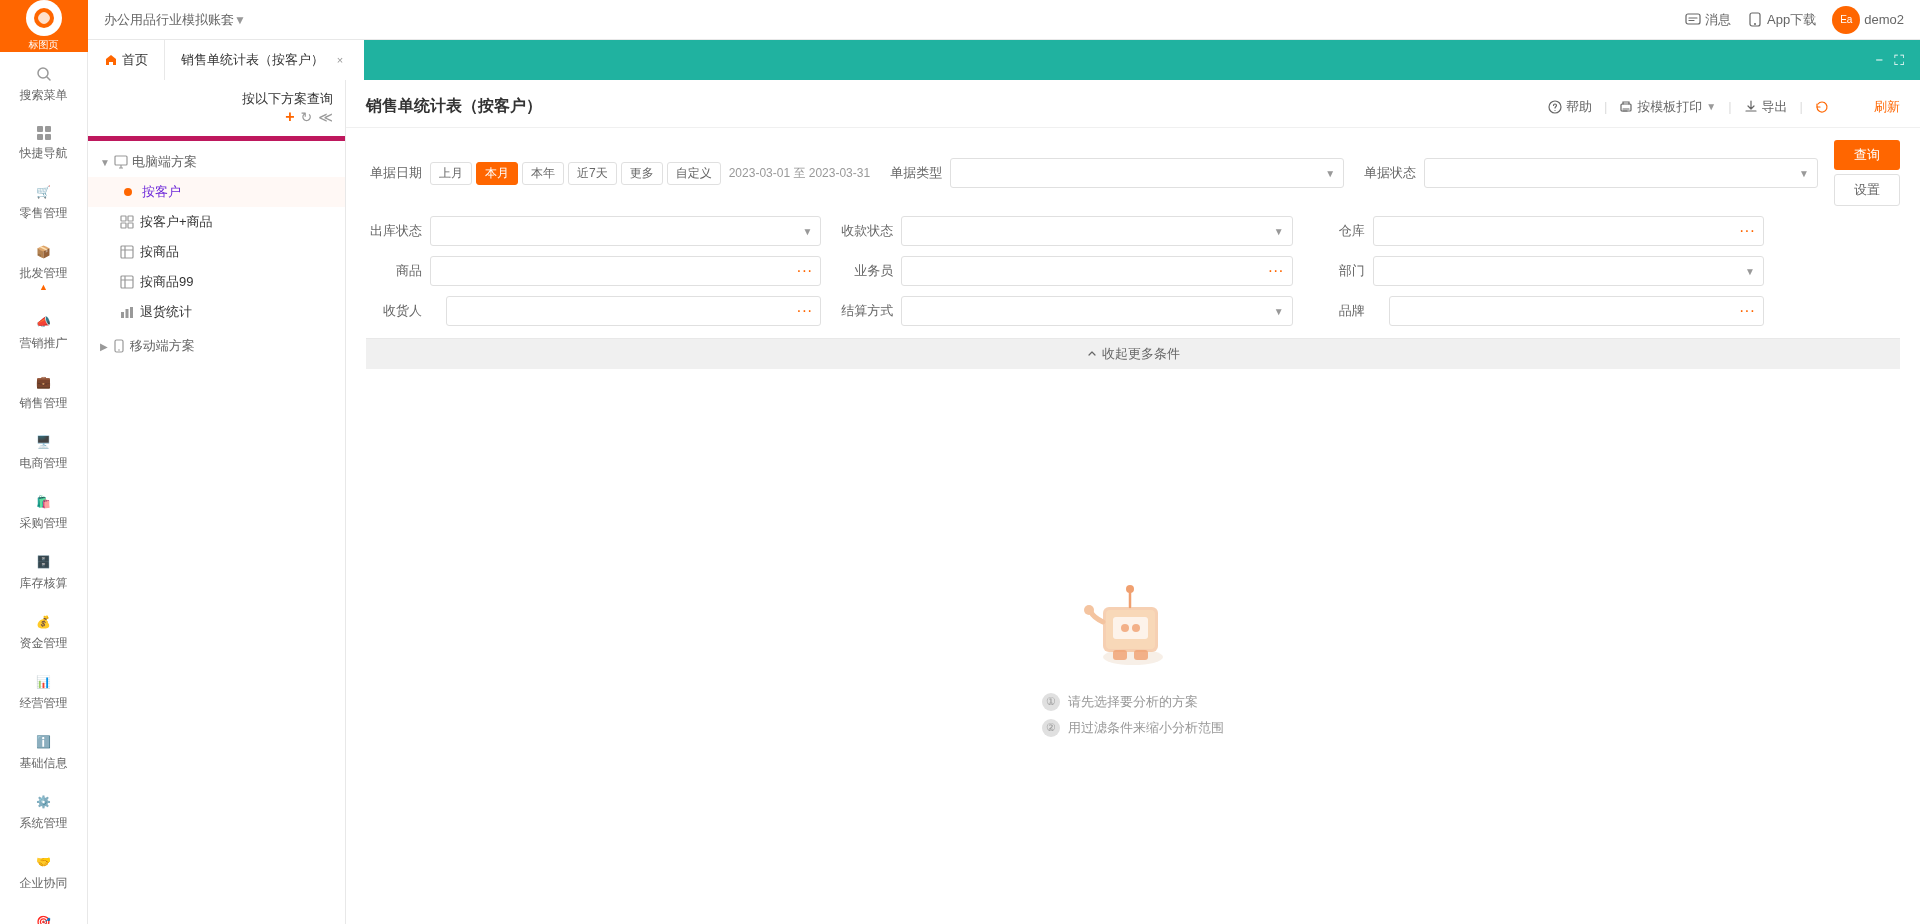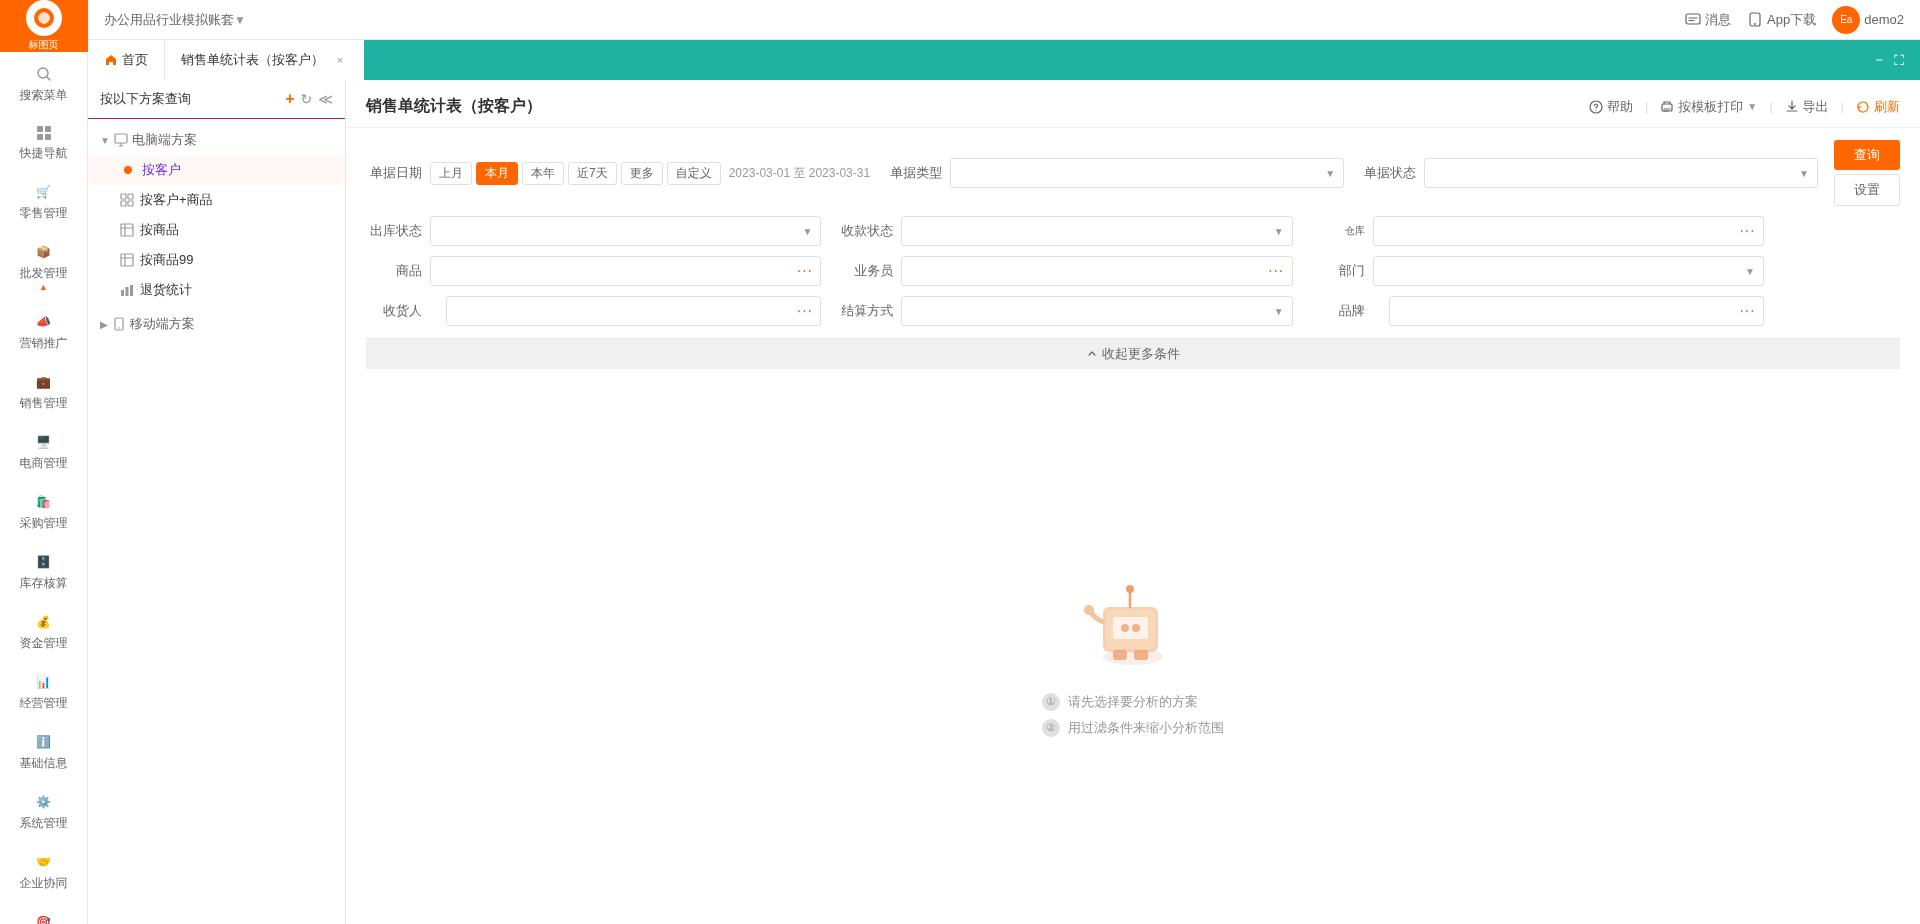--- a/index.html
+++ b/index.html
@@ -33,21 +33,21 @@
     .tab.active { background: #fff; color: #333; }
     .tab-close { margin-left: 8px; width: 16px; height: 16px; border-radius: 50%; display: flex; align-items: center; justify-content: center; font-size: 11px; color: #999; cursor: pointer; }
     .tab-actions { margin-left: auto; display: flex; align-items: center; gap: 8px; padding-right: 16px; }
     .tab-action-btn { color: #fff; cursor: pointer; font-size: 16px; }
 
     
     .content { flex: 1; display: flex; overflow: hidden; }
 
     
     .left-panel { width: 258px; background: #fff; border-right: 1px solid #e8e8e8; display: flex; flex-direction: column; }
-    .left-panel-header { padding: 10px 12px; display: flex; align-items: flex-start; justify-content: space-between; border-bottom: 1px solid #be185d; }
+    .left-panel-header { padding: 10px 12px; display: flex; align-items: flex-end; justify-content: space-between; border-bottom: 5px solid #be185d; flex-direction: column; }
     .left-panel-title { font-size: 13px; color: #333; font-weight: 500; }
     .left-panel-actions { display: flex; align-items: center; gap: 6px; }
     .left-panel-actions span { cursor: pointer; color: #999; font-size: 14px; }
     .tree-item { padding: 6px 12px 6px 20px; font-size: 13px; color: #333; cursor: pointer; display: flex; align-items: center; gap: 6px; }
     .tree-item.active { color: #6d28d9; background: #fff8f5; }
     .tree-parent { padding: 6px 12px; font-size: 13px; color: #666; cursor: pointer; display: flex; align-items: center; gap: 4px; }
     .tree-child { padding: 6px 12px 6px 32px; font-size: 13px; color: #333; cursor: pointer; display: flex; align-items: center; gap: 6px; }
     .active-dot { width: 8px; height: 8px; border-radius: 50%; background: #ff6600; margin-right: 4px; }
 
     
@@ -327,21 +327,21 @@
               <path d="M7 1v8M4 6l3 3 3-3M2 11h10" stroke="#666" stroke-width="1.2" stroke-linecap="round" stroke-linejoin="round"></path>
             </svg>
             <span>导出</span>
           </div>
           <span class="header-btn-separator">|</span>
           <div class="header-btn">
             <svg width="14" height="14" viewBox="0 0 14 14" fill="none">
               <path d="M2 7a5 5 0 1 0 1-3" stroke="#ff6600" stroke-width="1.2" stroke-linecap="round"></path>
               <path d="M2 4V7h3" stroke="#ff6600" stroke-width="1.2" stroke-linecap="round" stroke-linejoin="round"></path>
             </svg>
-            <span style="color:#ff6600;">刷新</span>
+            <span style="color:#ff6600;margin-left:41px;">刷新</span>
           </div>
         </div>
       </div>
 
       <div class="filter-section">
         <div class="filter-form">
 
           <div style="display:flex; align-items:center; gap:16px; margin-bottom:10px; padding:0;">
             <div style="display:flex;align-items:center;gap:8px;">
               <span style="min-width:56px;text-align:right;font-size:13px;color:#666;">单据日期</span>
@@ -389,21 +389,21 @@
 
             <div style="flex:1;display:flex;align-items:center;gap:8px;">
               <span style="min-width:56px;text-align:right;font-size:13px;color:#666;">收款状态</span>
               <div class="filter-select" style="flex:1;">
                 <span></span>
                 <span class="chevron-down">▼</span>
               </div>
             </div>
 
             <div style="flex:1;display:flex;align-items:center;gap:8px;">
-              <span style="min-width:56px;text-align:right;font-size:10px;color:#666;">仓库</span>
+              <span style="min-width:56px;text-align:right;font-size:13px;color:#666;">仓库</span>
               <div class="filter-select" style="flex:1;">
                 <span></span>
                 <span style="color:#ff6600;font-size:16px;">···</span>
               </div>
             </div>
 
             <div style="width:120px;"></div>
           </div>
 
           <div style="display:flex; align-items:center; gap:16px; margin-bottom:10px;">

